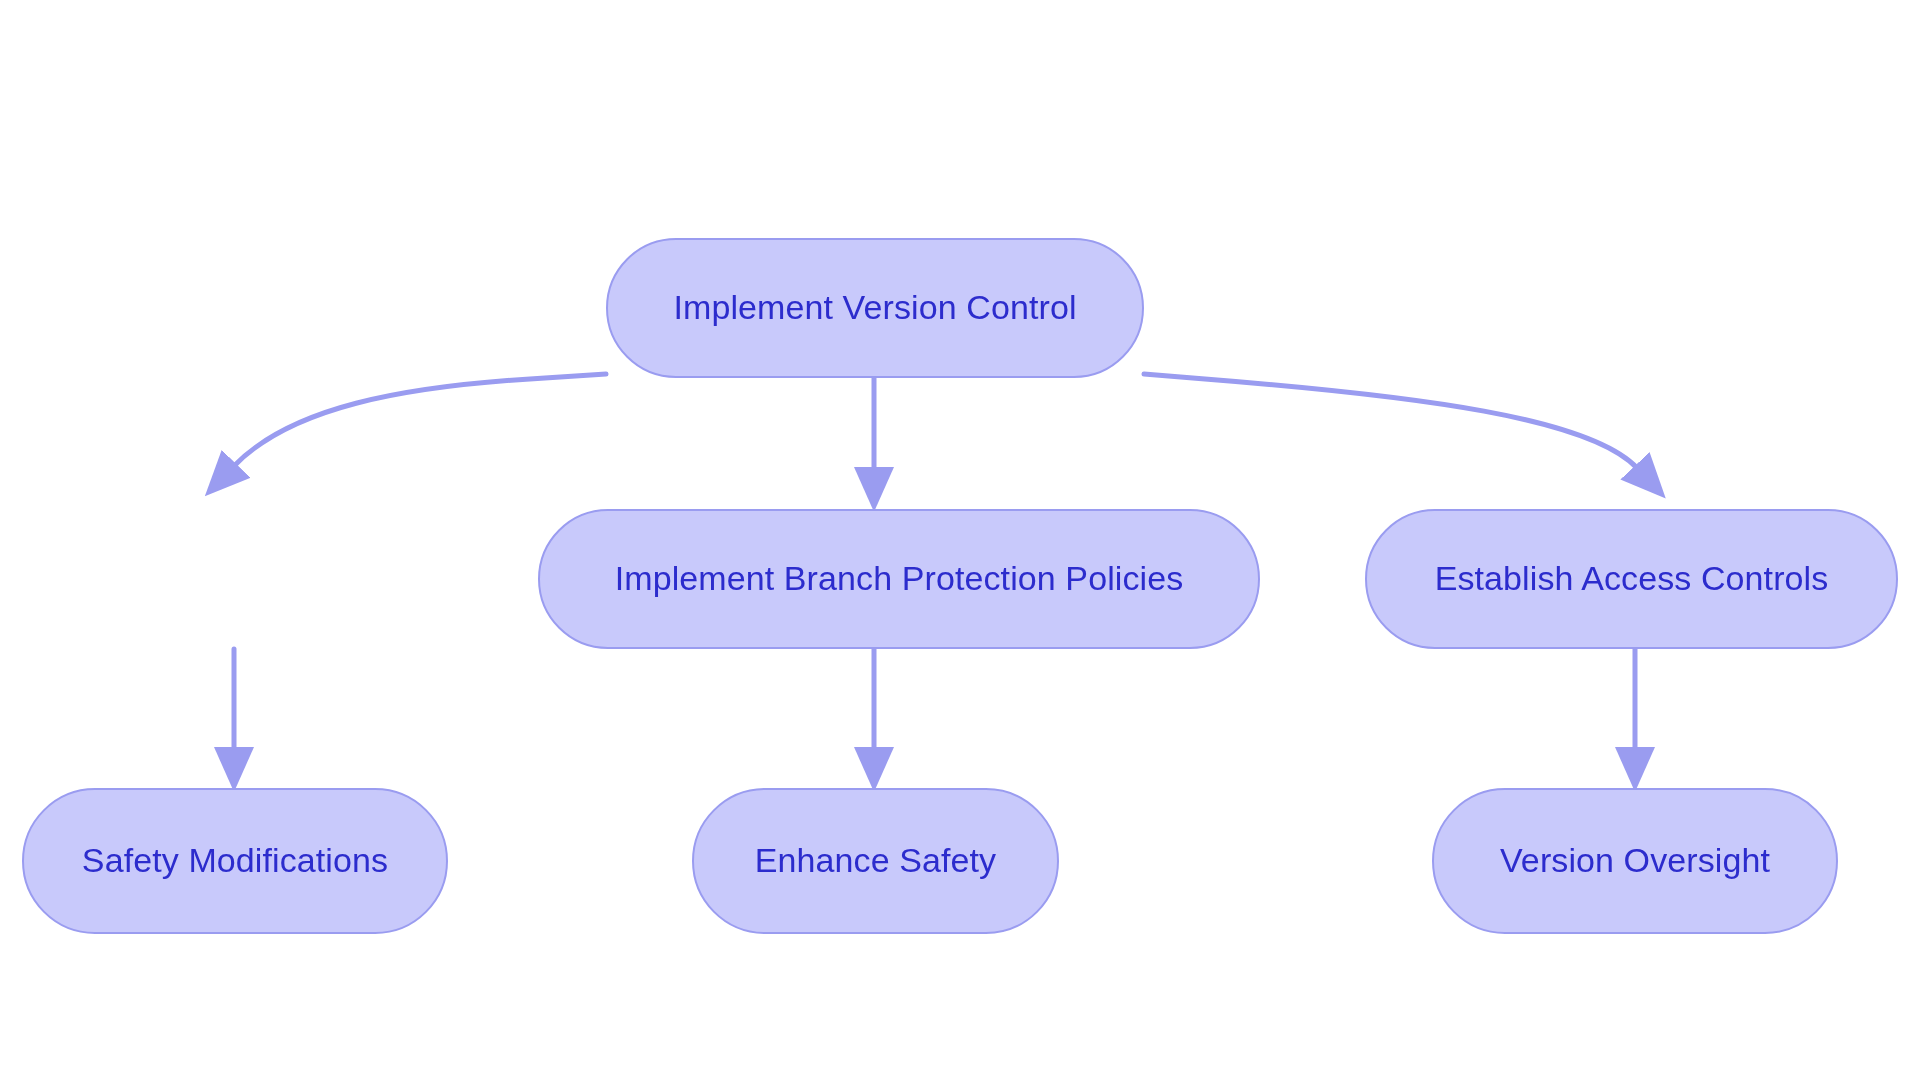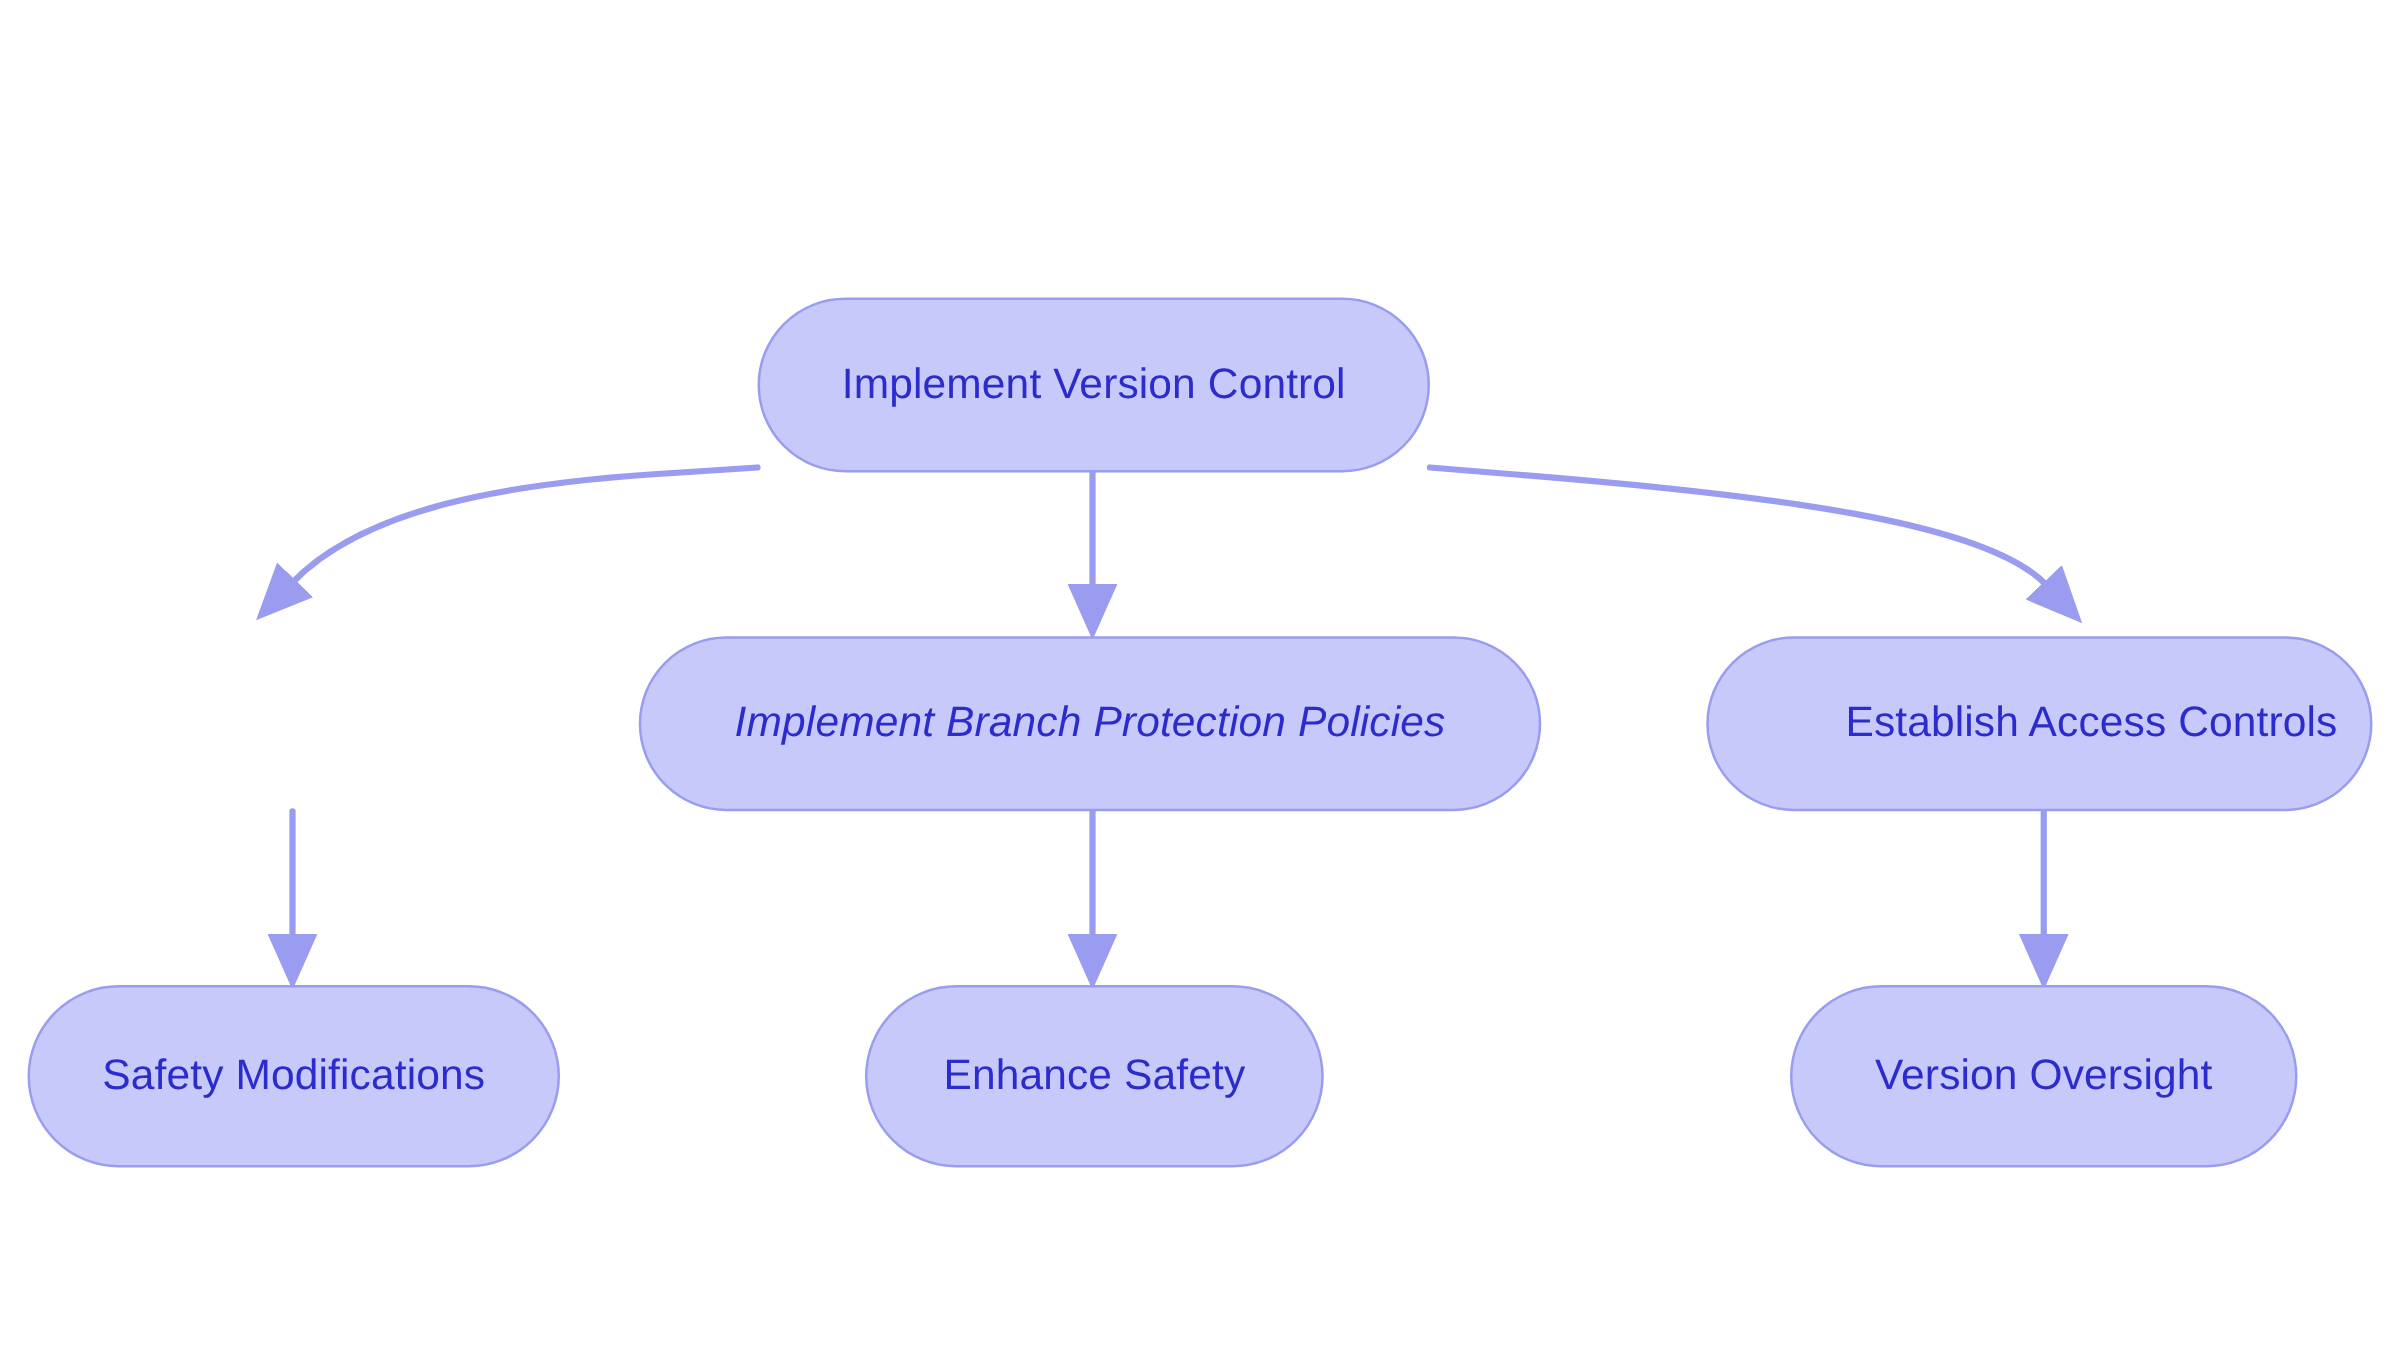--- a/index.html
+++ b/index.html
@@ -74,25 +74,25 @@
     <path d="M 874,601 L 874,702" fill="none" stroke="#9a9cf0" stroke-width="5" stroke-linecap="round" marker-end="url(#arrowhead)"></path>
 
     <path d="M 1635,601 L 1635,702" fill="none" stroke="#9a9cf0" stroke-width="5" stroke-linecap="round" marker-end="url(#arrowhead)"></path>
   </svg>
 
   <div class="node" style="left:606px; top:190px; width:538px; height:140px;">
     <span class="node-label">Implement Version Control</span>
   </div>
 
 
-  <div class="node" style="left:511px; top:461px; width:722px; height:140px;font-style:italic;">
+  <div class="node" style="left:538px; top:461px; width:722px; height:140px;">
     <span class="node-label">Implement Branch Protection Policies</span>
   </div>
 
-  <div class="node" style="left:1365px; top:461px; width:533px; height:140px;justify-content:flex-end;">
+  <div class="node" style="left:1365px; top:461px; width:533px; height:140px;">
     <span class="node-label">Establish Access Controls</span>
   </div>
 
   <div class="node" style="left:22px; top:740px; width:426px; height:146px;">
     <span class="node-label">Safety Modifications</span>
   </div>
 
   <div class="node" style="left:692px; top:740px; width:367px; height:146px;text-align:right;">
     <span class="node-label">Enhance Safety</span>
   </div>

